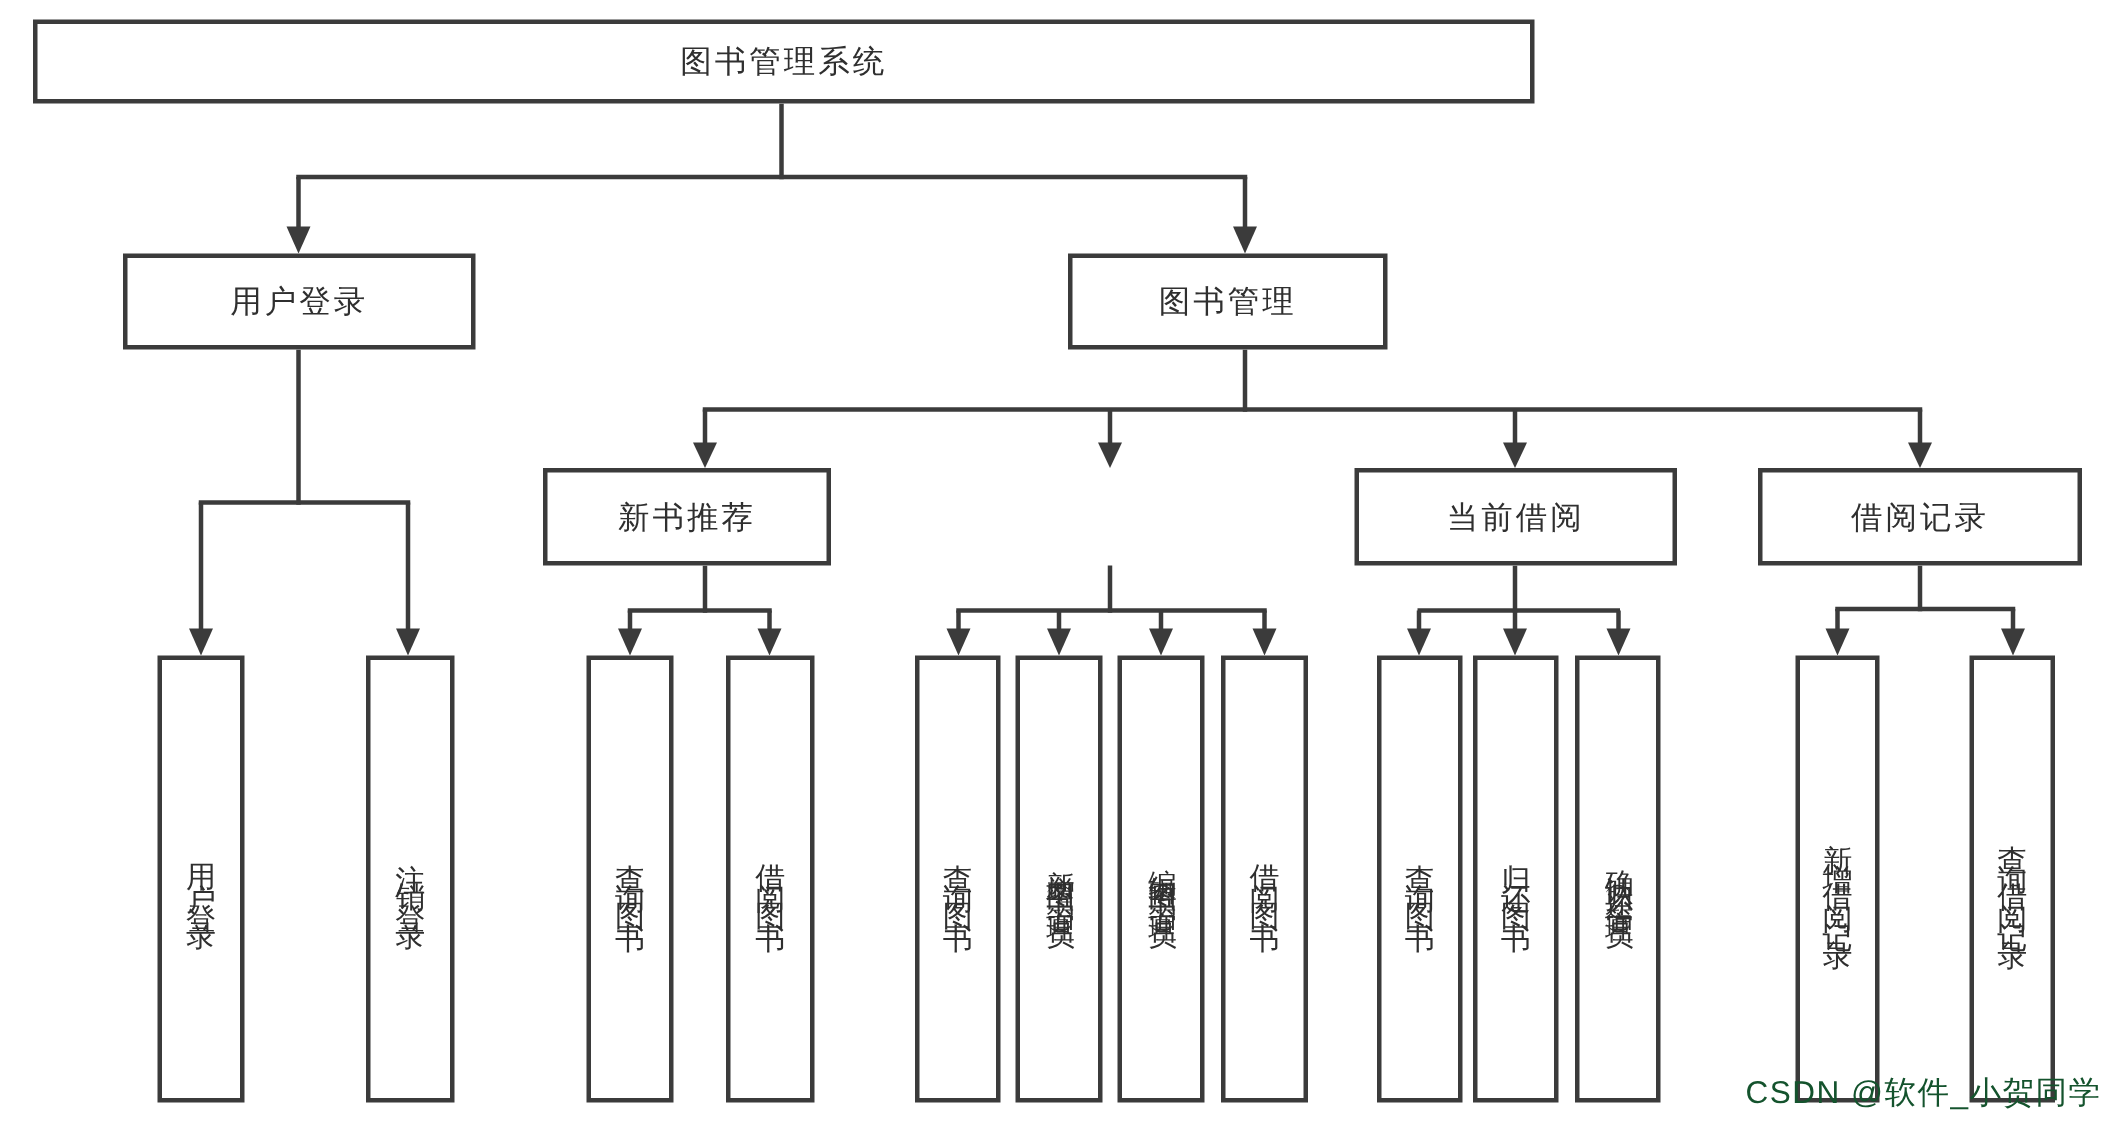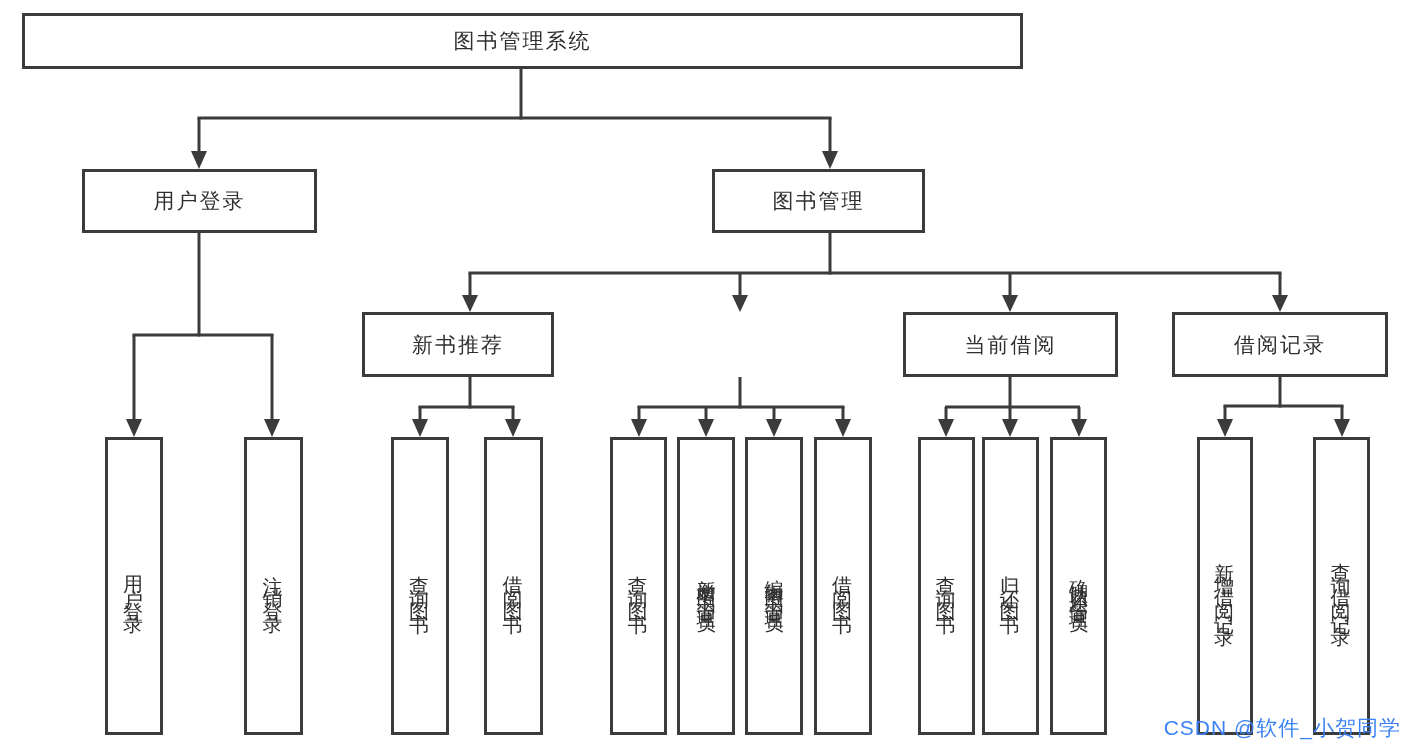--- a/index.html
+++ b/index.html
@@ -57,21 +57,21 @@
   .vbox.tight {
     font-size: 19px;
     letter-spacing: 5px;
   }
   #watermark {
     position: absolute;
     top: 714px;
     right: 4px;
     font-size: 21px;
     letter-spacing: 1px;
-    color: #3b82f6;
+    color: #14532d;
     z-index: 5;
     white-space: nowrap;
   }
 </style>
 </head>
 <body>
 
 <div id="stage">
 
   <svg id="connectors" viewBox="0 0 1405 747" xmlns="http://www.w3.org/2000/svg">

